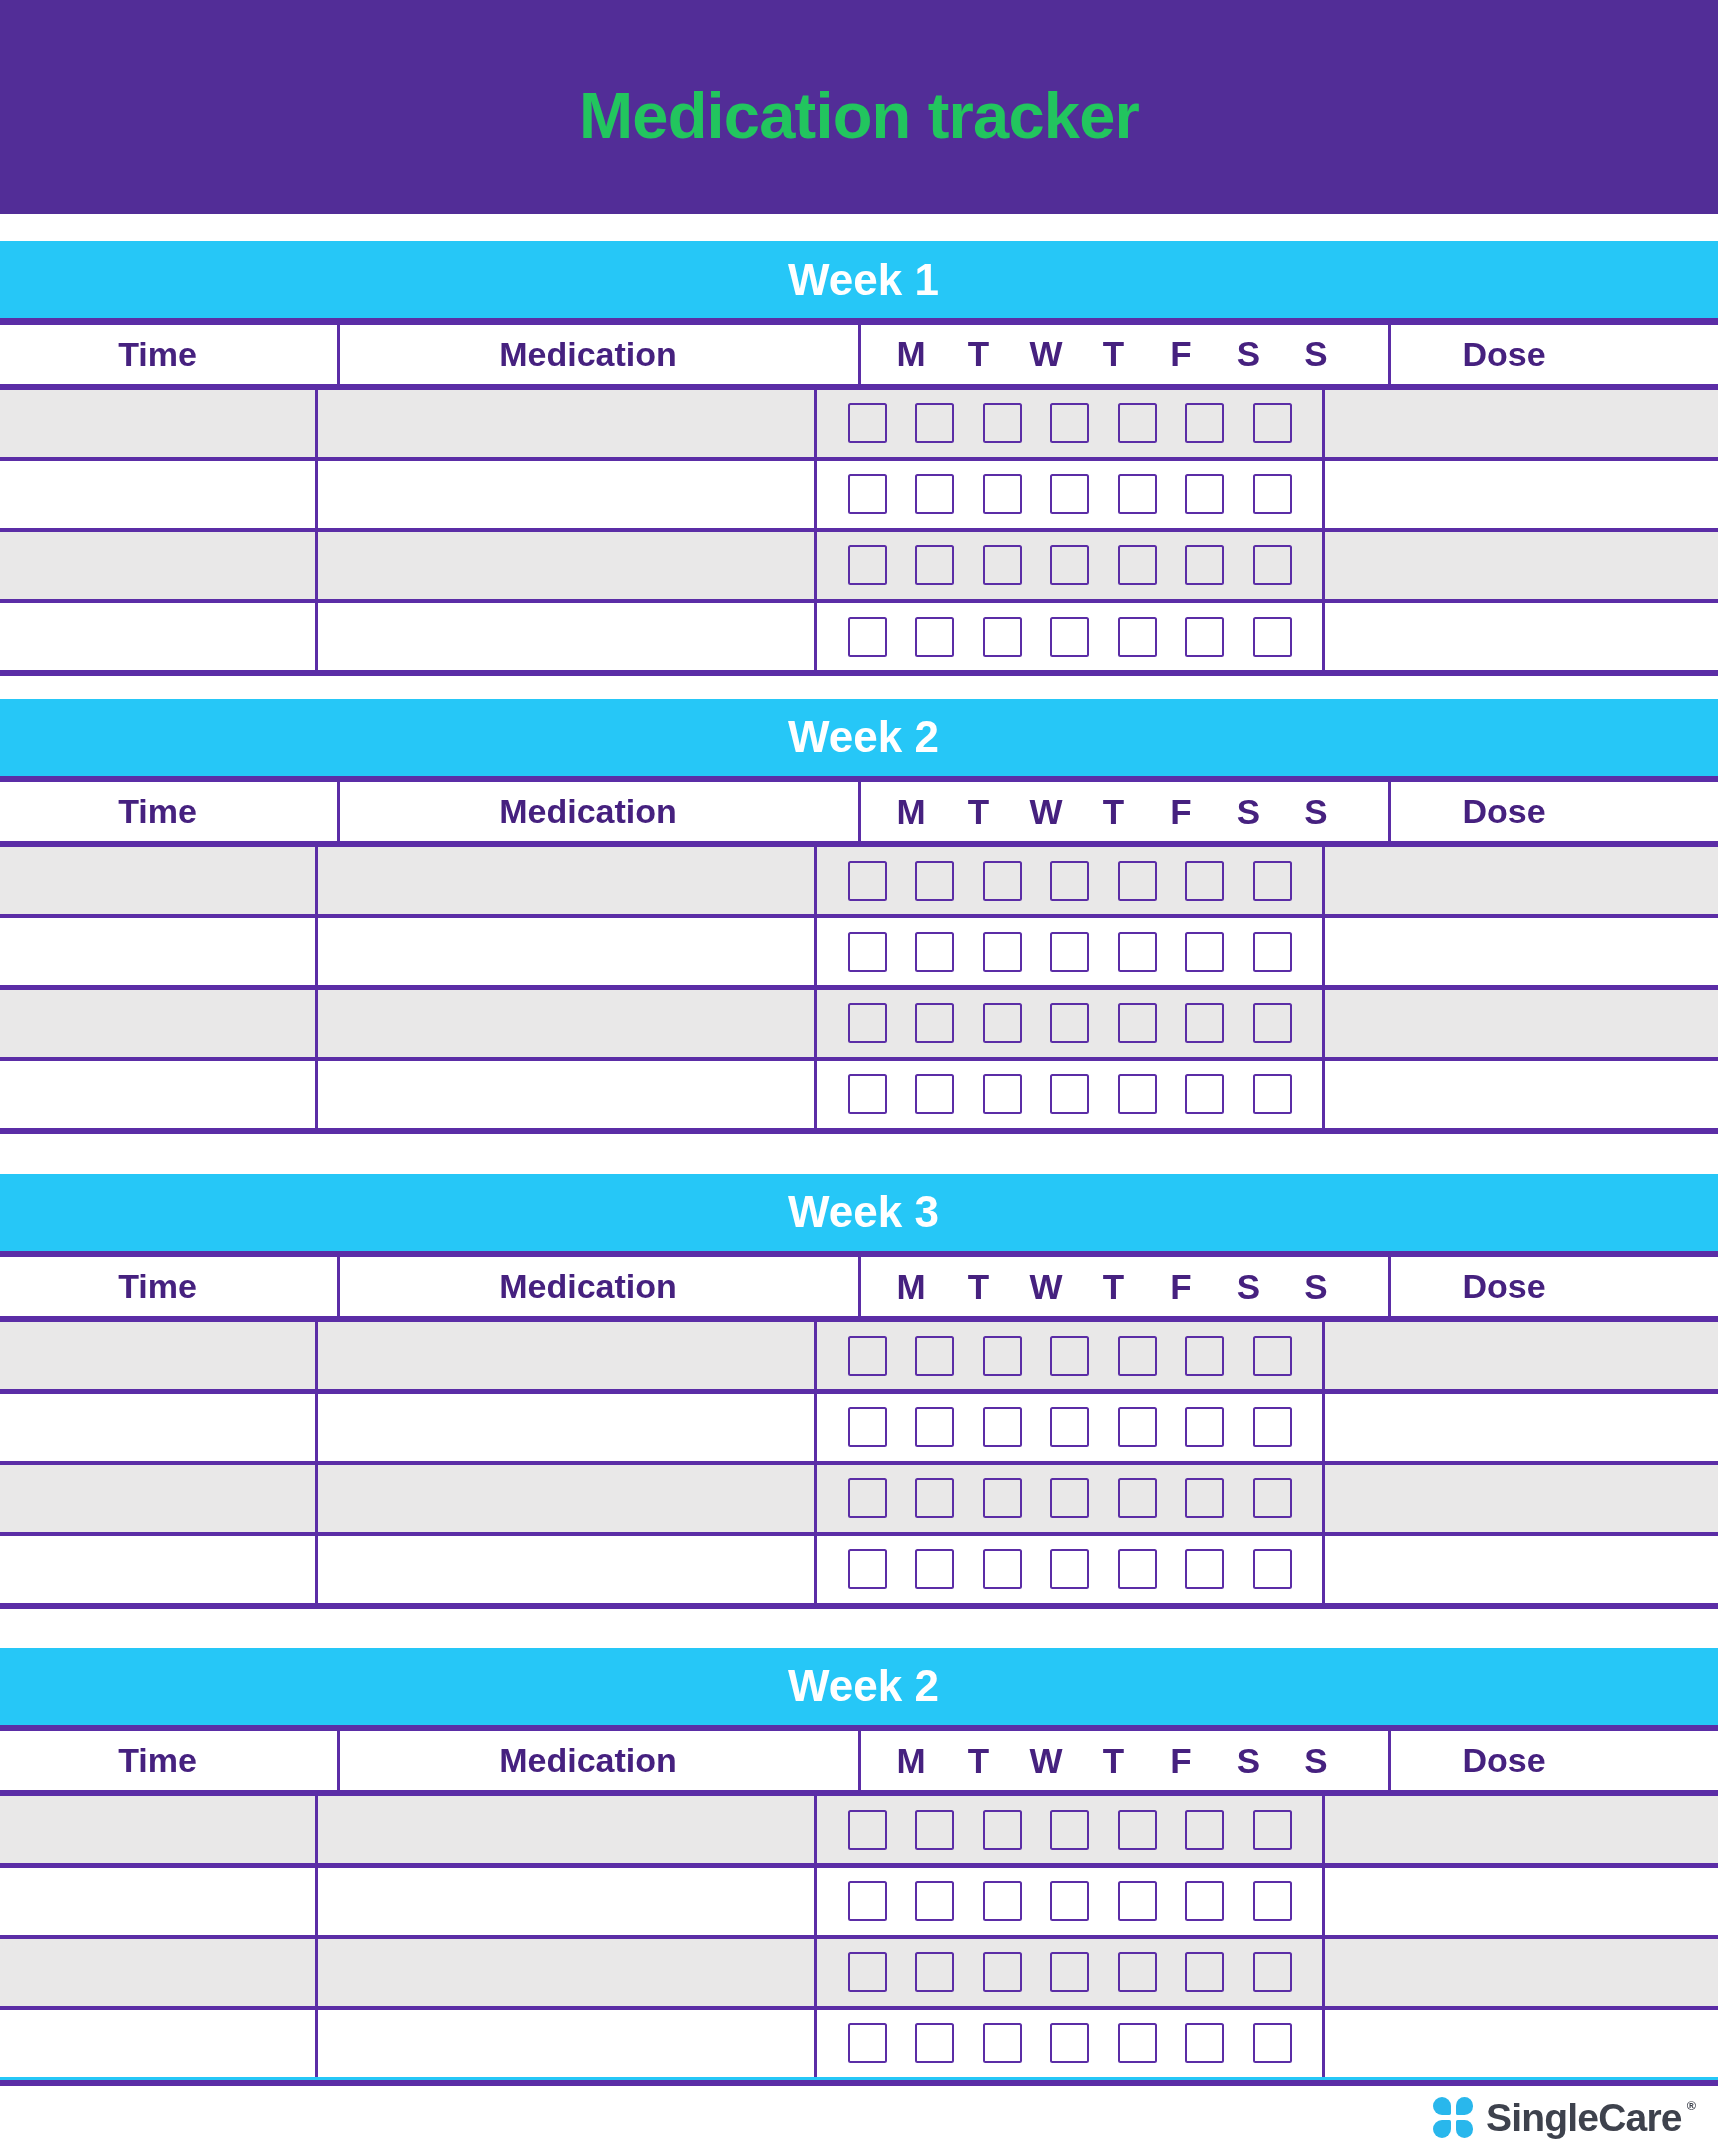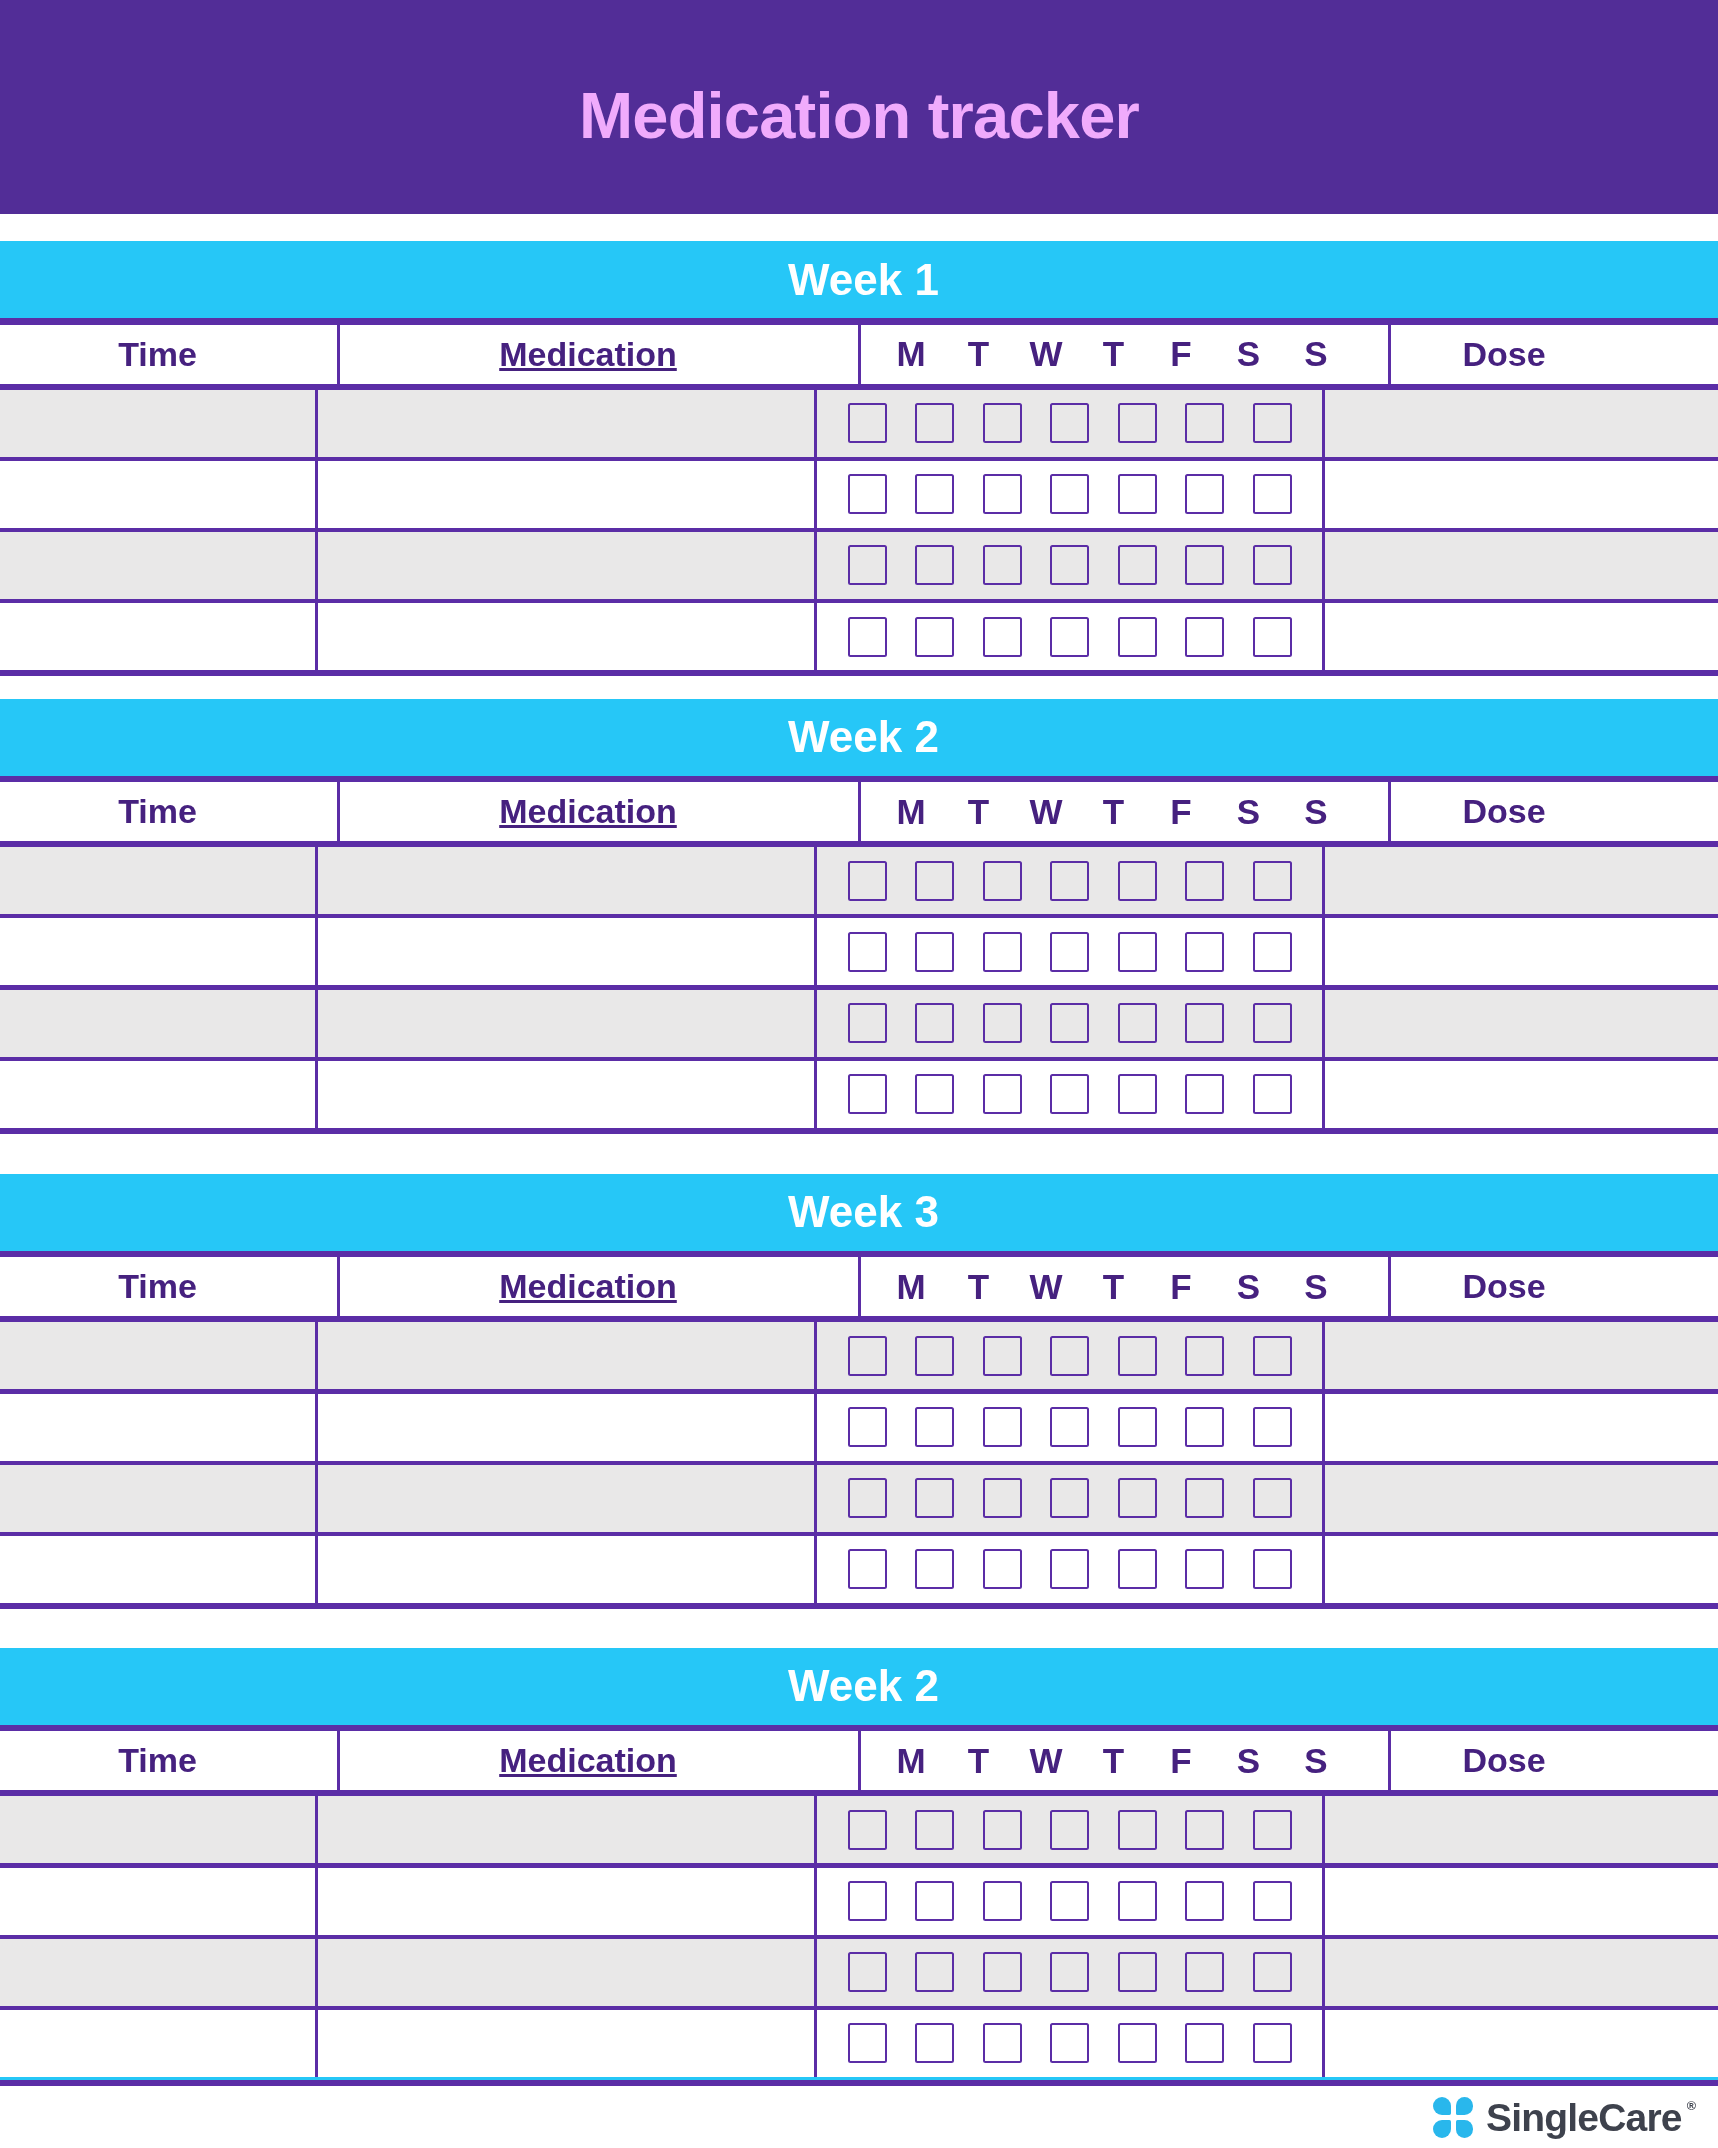--- a/index.html
+++ b/index.html
@@ -18,21 +18,21 @@
     background:#ffffff;
     font-family:"Liberation Sans","DejaVu Sans",sans-serif;
   }
 
   
   .banner{
     height:214px;background:var(--banner_purple);
     display:flex;align-items:center;justify-content:center;
   }
   .banner h1{
-    margin:0;padding-top:17px;color:#f0abfc;
+    margin:0;padding-top:17px;color:#22c55e;
     font-size:65px;font-weight:bold;letter-spacing:-0.8px;
   }
 
   
   .week{width:100%;}
   .week.w1{margin-top:27px;}
   .week.w2{margin-top:22.7px;}
   .week.w3{margin-top:40px;}
   .week.w4{margin-top:39px;}
 
@@ -48,21 +48,21 @@
   .row-sep{height:4.2px;}
   .bottom-line{height:5.9px;}
   .cyan-line{height:3.4px;background:var(--band_cyan);width:100%;}
 
   .t-head{height:59px;display:flex;background:#ffffff;gap:22px;}
   .t-row{height:67px;display:flex;background:#ffffff;}
   .t-row.odd{background:var(--row_gray);}
 
   .cell{display:flex;align-items:center;justify-content:center;}
   .c-time{width:315px;}
-  .c-med {width:499px;border-left:3.4px solid var(--line_purple);text-decoration:underline;}
+  .c-med {width:499px;border-left:3.4px solid var(--line_purple);}
   .c-days{width:508px;border-left:3.4px solid var(--line_purple);gap:28.5px;}
   .c-dose{width:229px;border-left:3.4px solid var(--line_purple);}
 
   .t-head .cell{
     color:var(--text_purple);font-size:34px;font-weight:bold;
   }
   .day{
     width:39px;text-align:center;display:inline-block;
     color:var(--text_purple);font-size:35px;font-weight:bold;
   }

